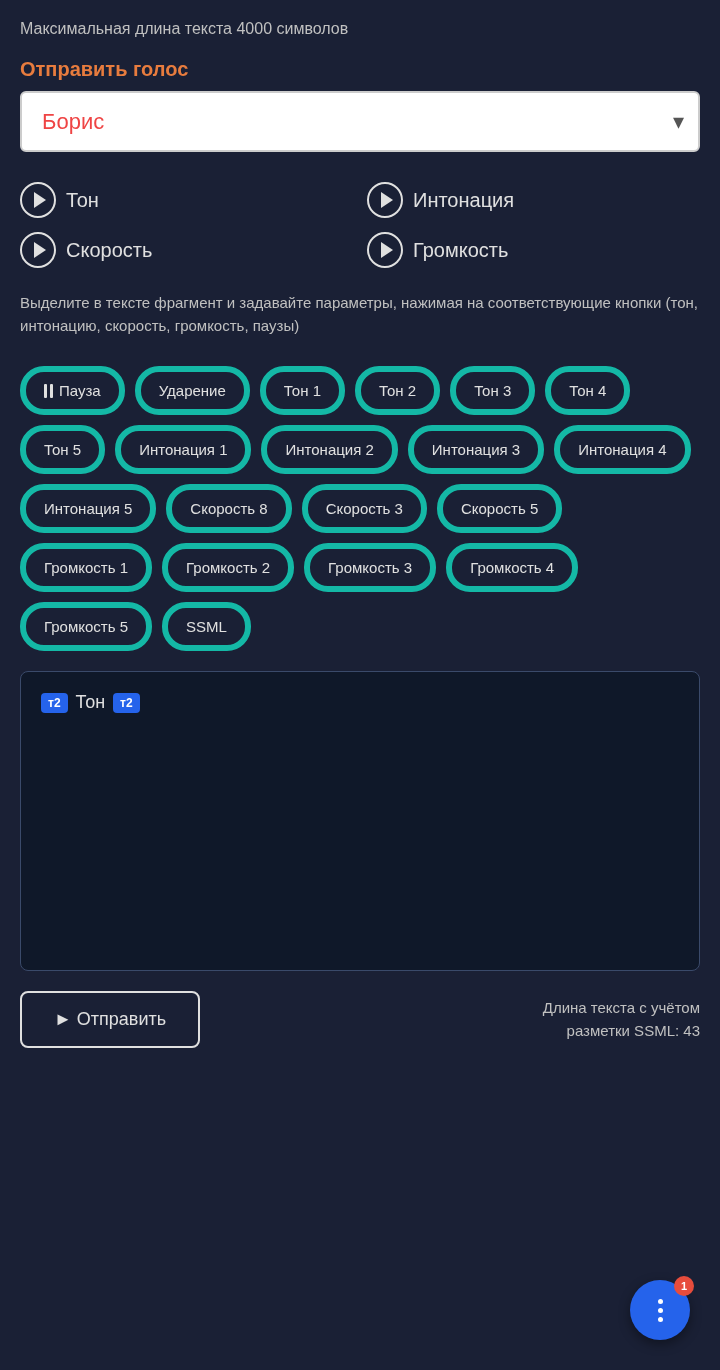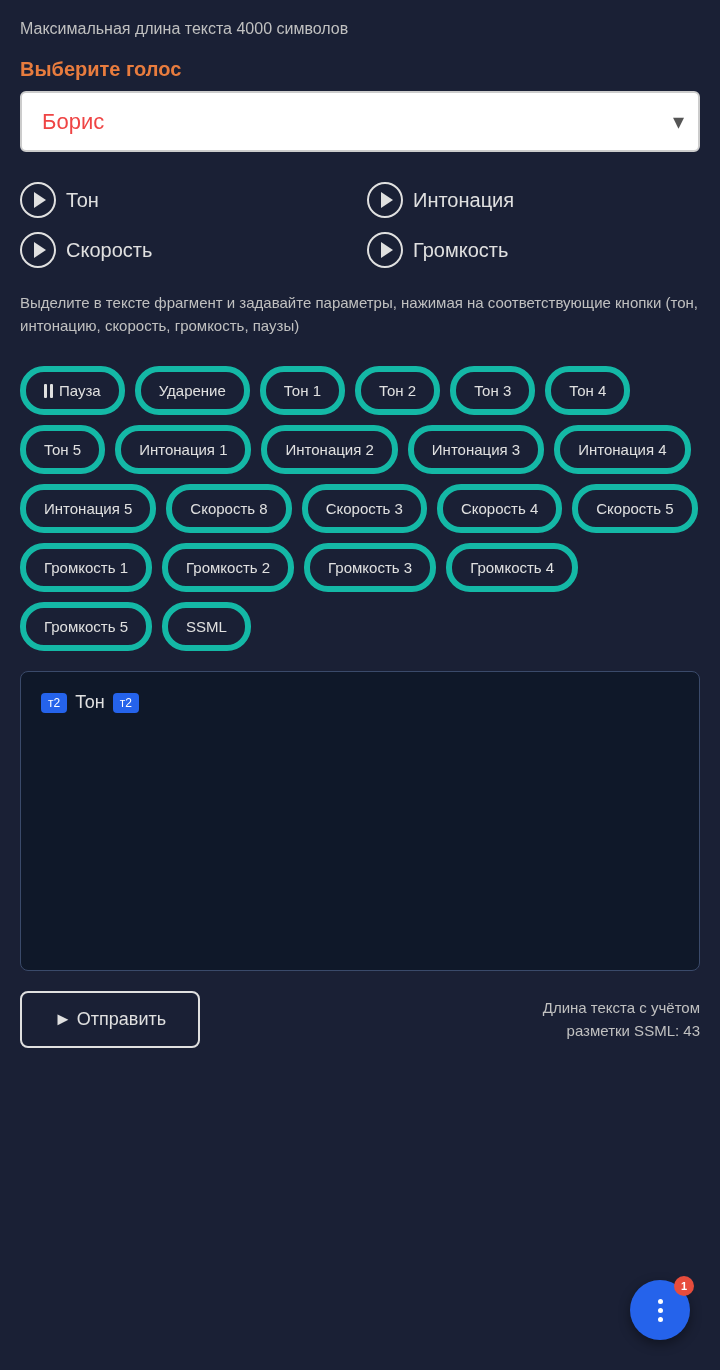--- a/index.html
+++ b/index.html
@@ -154,21 +154,21 @@
       display: flex;
       align-items: center;
       gap: 8px;
       flex-wrap: wrap;
     }
 
     .tag-badge {
       background: #2563eb;
       color: #fff;
       font-size: 12px;
-      font-weight: normal;
+      font-weight: bold;
       padding: 3px 7px;
       border-radius: 4px;
     }
 
     .tag-badge.blue {
       background: #2563eb;
     }
 
     .bottom-bar {
       display: flex;
@@ -240,21 +240,21 @@
       display: flex;
       align-items: center;
       justify-content: center;
     }
   </style>
 </head>
 <body>
 
 <p class="max-length-text">Максимальная длина текста 4000 символов</p>
 
-<p class="voice-label">Выберите голос</p>
+<p class="voice-label">Отправить голос</p>
 
 <div class="voice-select-wrapper">
   <select class="voice-select">
     <option>Борис</option>
     <option>Алиса</option>
     <option>Михаил</option>
     <option>Елена</option>
   </select>
   <span class="voice-select-arrow">▾</span>
 </div>
@@ -321,23 +321,20 @@
   <button class="tag-btn">
     <span>Интонация 5</span>
   </button>
   <button class="tag-btn">
     <span>Скорость 8</span>
   </button>
   <button class="tag-btn">
     <span>Скорость 3</span>
   </button>
   <button class="tag-btn">
-    <span>Скорость 4</span>
-  </button>
-  <button class="tag-btn">
     <span>Скорость 5</span>
   </button>
   <button class="tag-btn">
     <span>Громкость 1</span>
   </button>
   <button class="tag-btn">
     <span>Громкость 2</span>
   </button>
   <button class="tag-btn">
     <span>Громкость 3</span>

